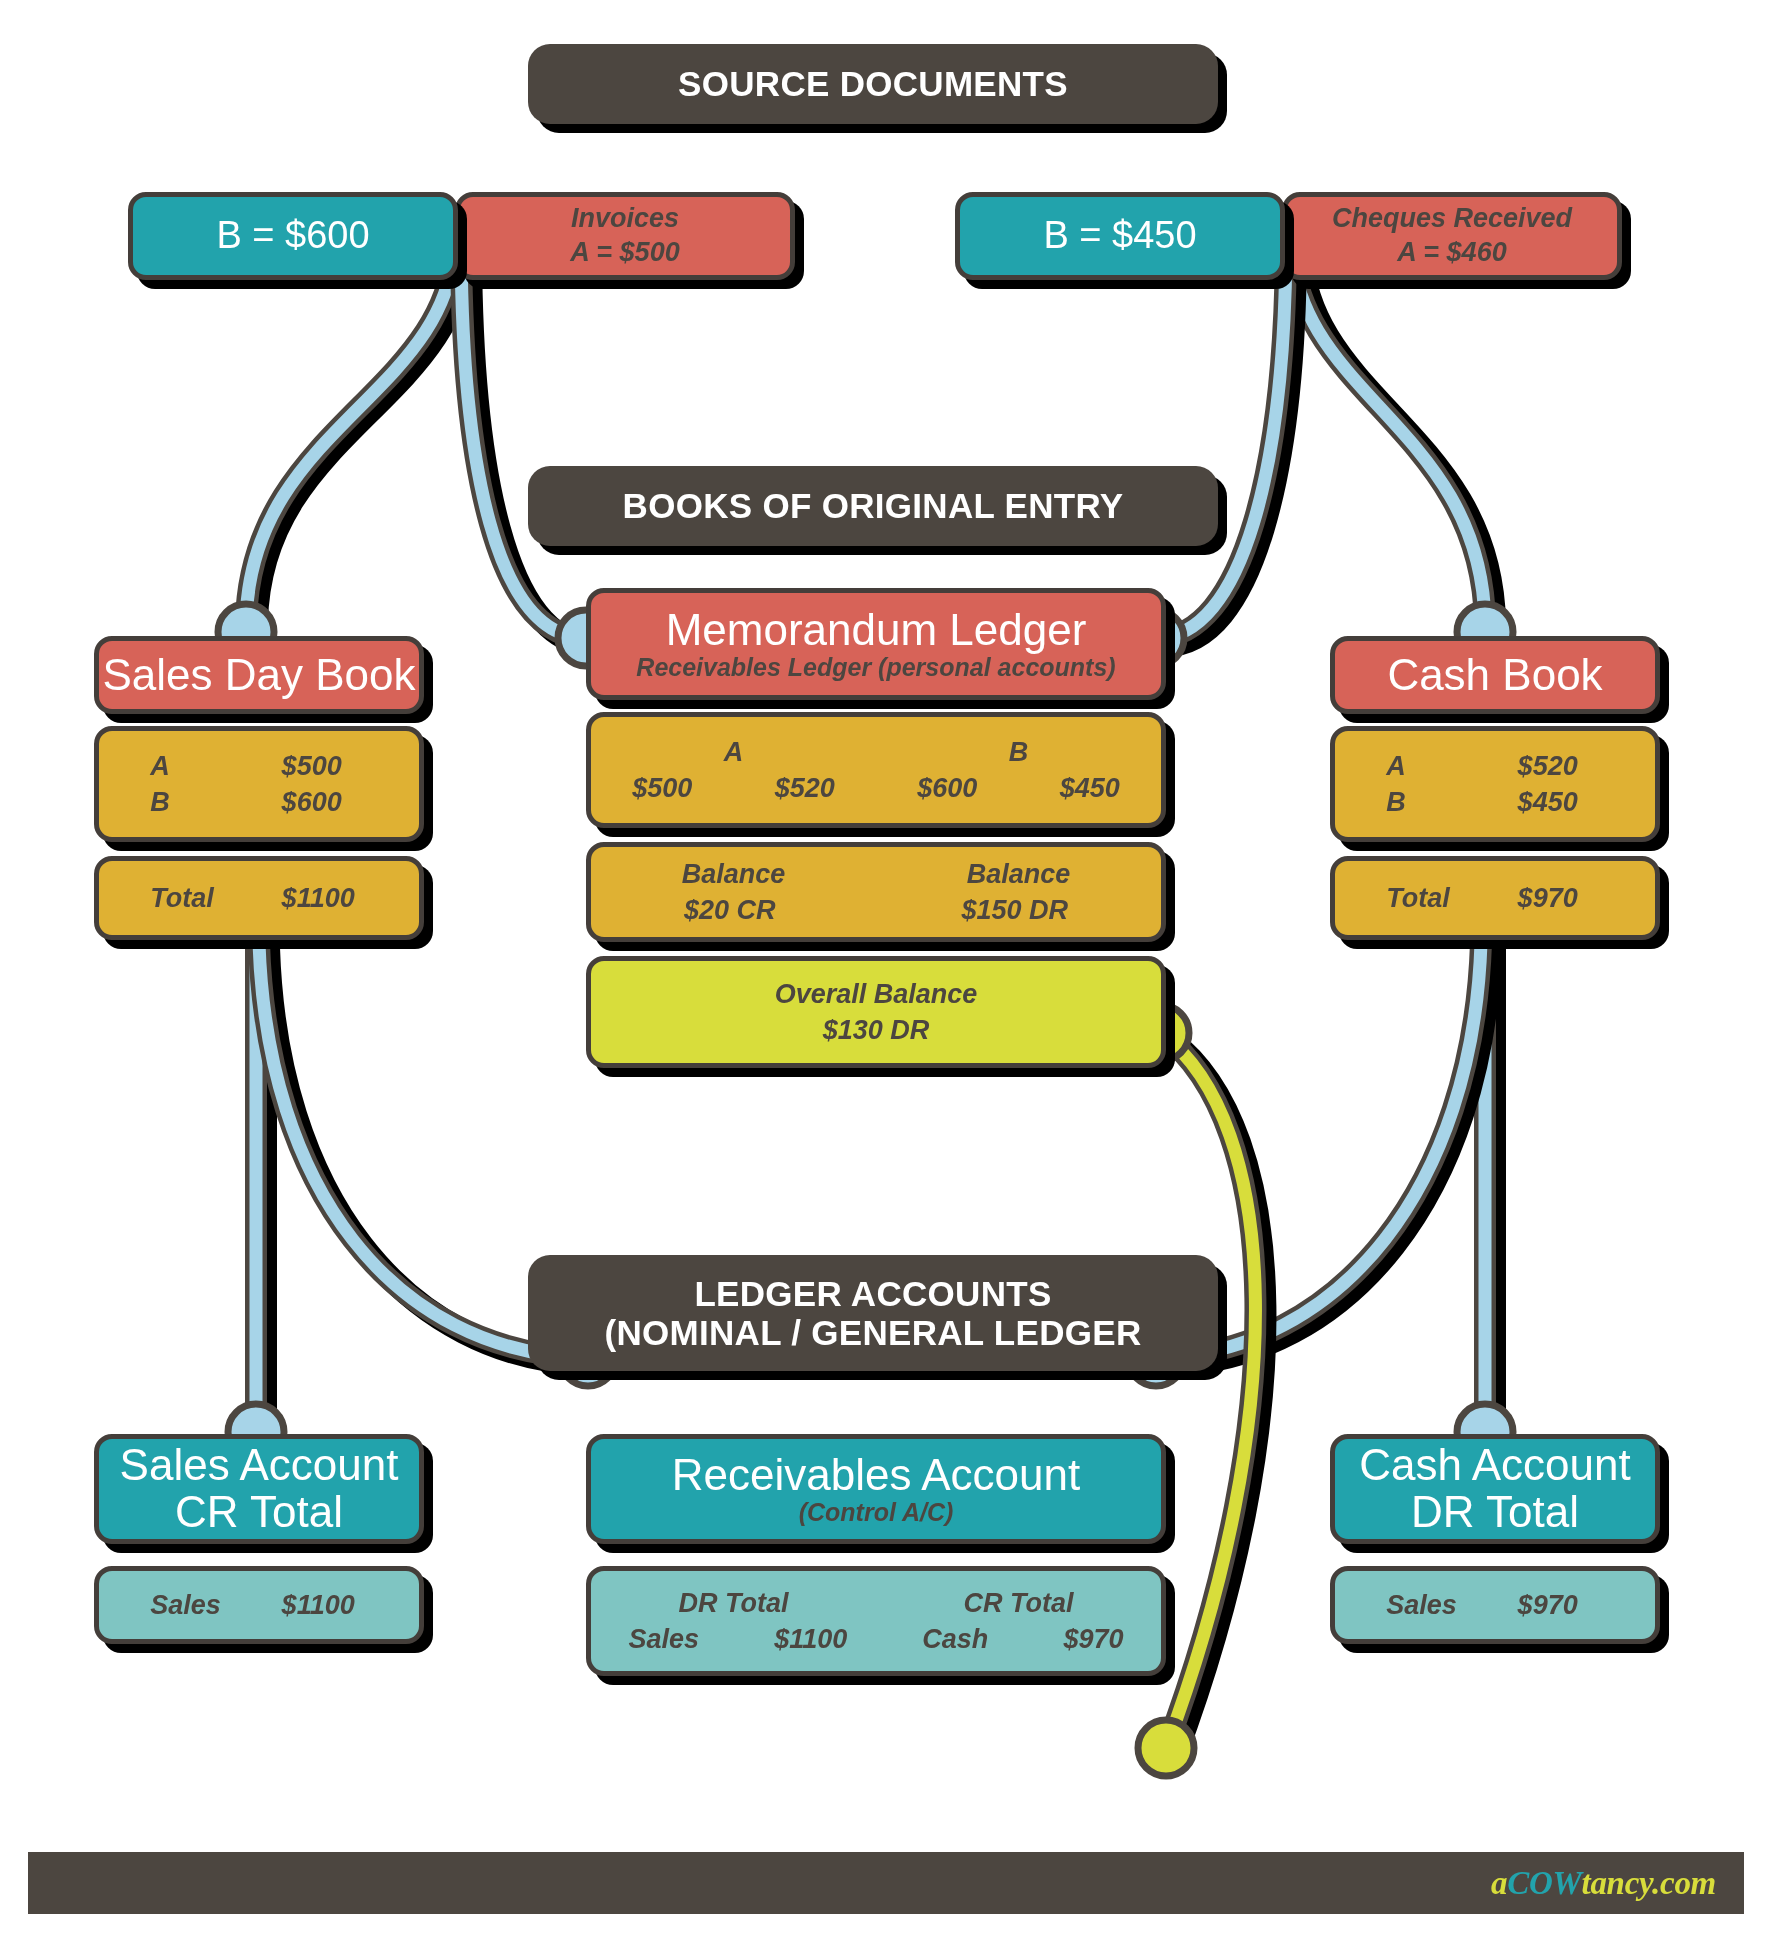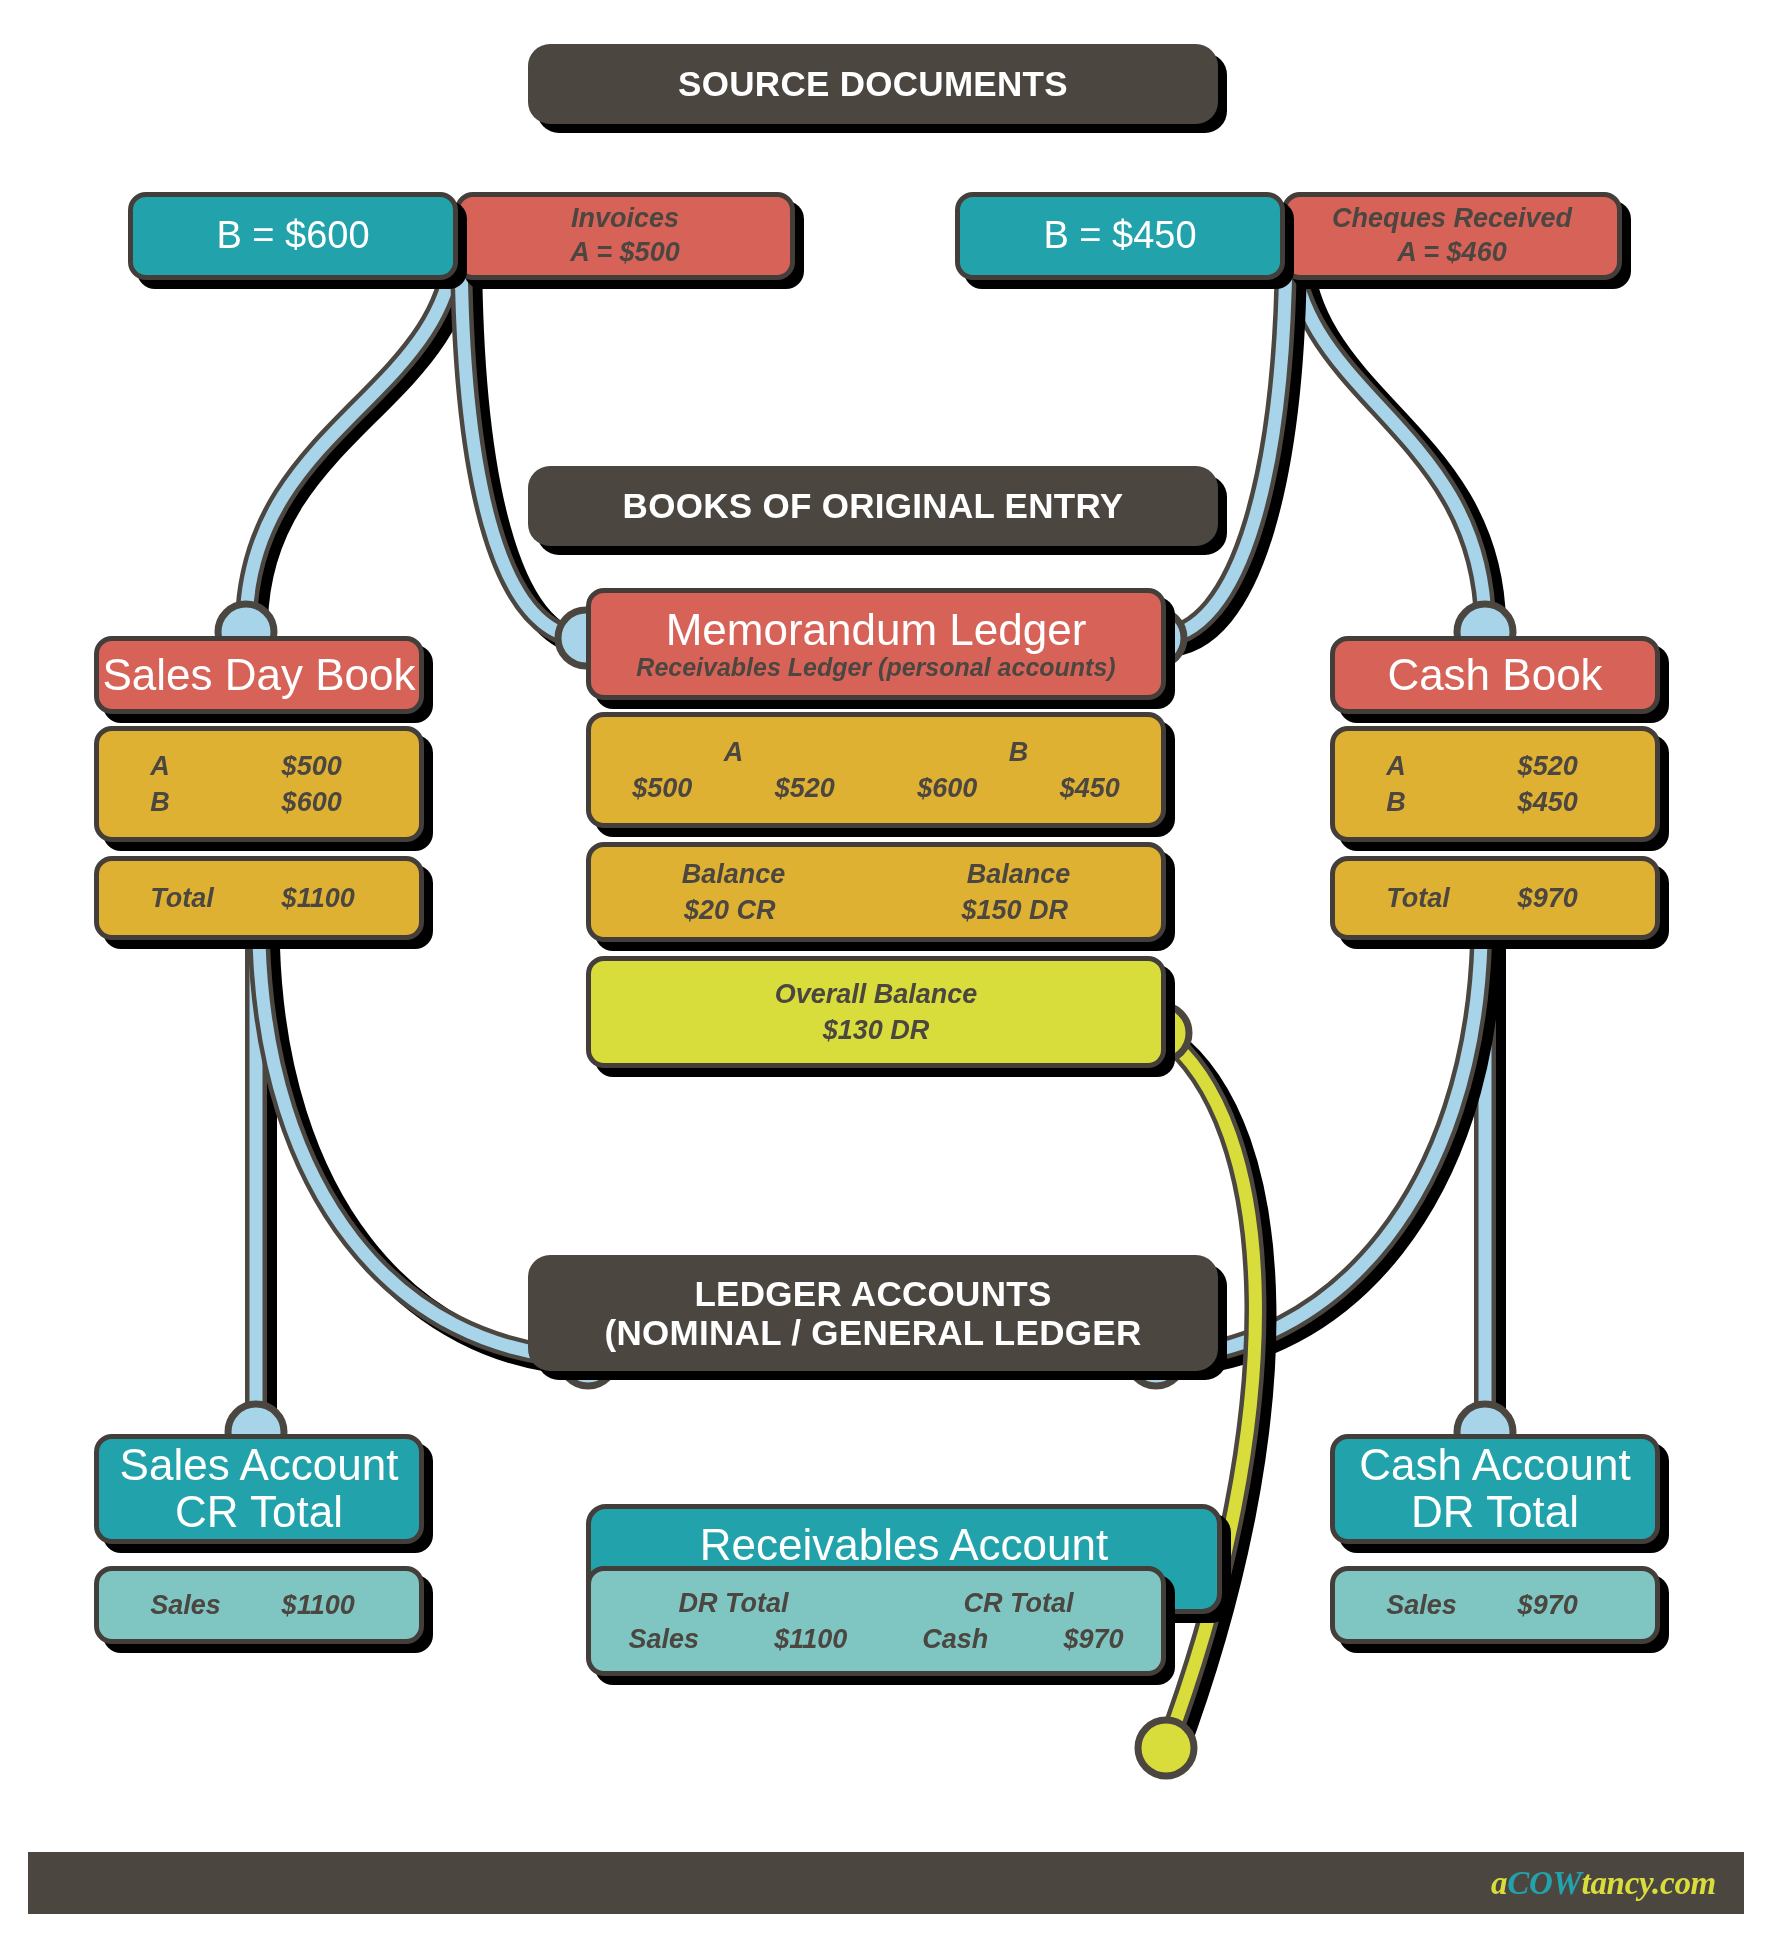--- a/index.html
+++ b/index.html
@@ -274,21 +274,21 @@
     <span class="mid-label">Sales Account</span>
     <span class="mid-label">CR Total</span>
   </div>
   <div class="band pale-teal" style="left:94px;top:1566px;width:330px;height:78px;">
     <div class="kv data-txt">
       <span class="k">Sales</span>
       <span class="v">$1100</span>
     </div>
   </div>
 
-  <div class="node teal titled" style="left:586px;top:1504px;width:636px;height:110px;border-radius:20px;">
+  <div class="node teal titled" style="left:586px;top:1434px;width:580px;height:110px;">
     <span class="mid-label">Receivables Account</span>
     <span class="sub-label">(Control A/C)</span>
   </div>
 
   <div class="band pale-teal" style="left:586px;top:1566px;width:580px;height:110px;">
     <div class="stack">
       <div class="row2 data-txt" style="padding:0 8%;">
         <span>DR Total</span>
         <span>CR Total</span>
       </div>

